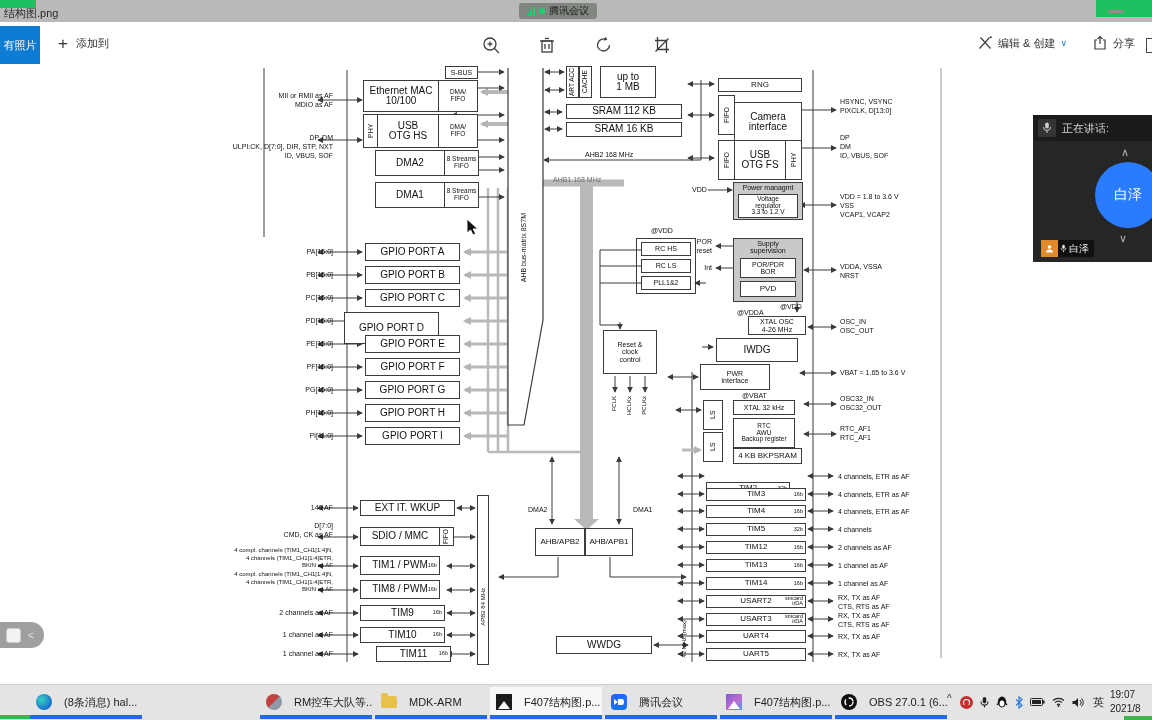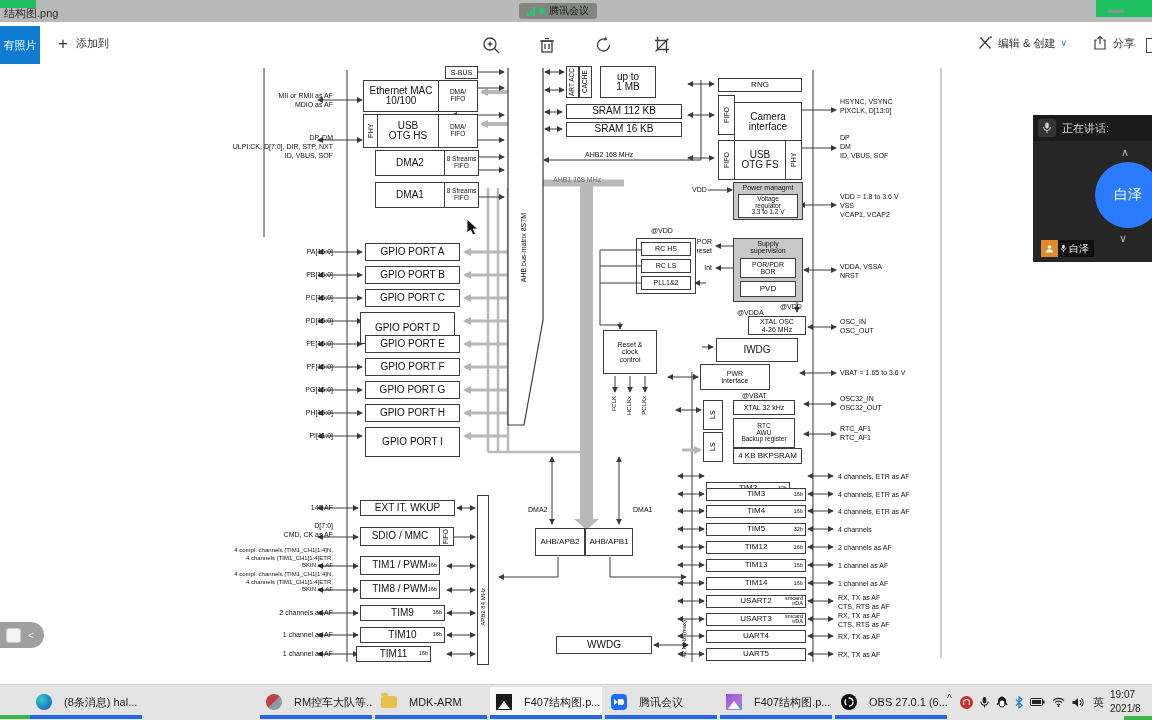--- a/index.html
+++ b/index.html
@@ -412,52 +412,52 @@
     <div class="lbl" style="left:840px;top:357px">RTC_AF1
 RTC_AF1</div>
 
     <div class="lbl r" style="left:263px;top:180px;width:70px">PA[15:0]</div>
     <div class="blk" style="left:365px;top:175px;width:95px;height:18px">GPIO PORT A</div>
     <div class="lbl r" style="left:263px;top:203px;width:70px">PB[15:0]</div>
     <div class="blk" style="left:365px;top:198px;width:95px;height:18px">GPIO PORT B</div>
     <div class="lbl r" style="left:263px;top:226px;width:70px">PC[15:0]</div>
     <div class="blk" style="left:365px;top:221px;width:95px;height:18px">GPIO PORT C</div>
     <div class="lbl r" style="left:263px;top:249px;width:70px">PD[15:0]</div>
-    <div class="blk" style="left:360px;top:244px;width:95px;height:32px">GPIO PORT D</div>
+    <div class="blk" style="left:344px;top:244px;width:95px;height:32px">GPIO PORT D</div>
     <div class="lbl r" style="left:263px;top:272px;width:70px">PE[15:0]</div>
     <div class="blk" style="left:365px;top:267px;width:95px;height:18px">GPIO PORT E</div>
     <div class="lbl r" style="left:263px;top:295px;width:70px">PF[15:0]</div>
     <div class="blk" style="left:365px;top:290px;width:95px;height:18px">GPIO PORT F</div>
     <div class="lbl r" style="left:263px;top:318px;width:70px">PG[15:0]</div>
     <div class="blk" style="left:365px;top:313px;width:95px;height:18px">GPIO PORT G</div>
     <div class="lbl r" style="left:263px;top:341px;width:70px">PH[15:0]</div>
     <div class="blk" style="left:365px;top:336px;width:95px;height:18px">GPIO PORT H</div>
     <div class="lbl r" style="left:263px;top:364px;width:70px">PI[11:0]</div>
-    <div class="blk" style="left:365px;top:359px;width:95px;height:30px">GPIO PORT I</div>
+    <div class="blk" style="left:365px;top:359px;width:95px;height:18px">GPIO PORT I</div>
 
     <div class="lbl r" style="left:223px;top:436px;width:110px">140 AF</div>
     <div class="blk" style="left:360px;top:432px;width:95px;height:16px">EXT IT. WKUP</div>
     <div class="lbl r" style="left:223px;top:454px;width:110px">D[7:0]
 CMD, CK as AF</div>
     <div class="blk" style="left:360px;top:459px;width:80px;height:19px">SDIO / MMC</div>
     <div class="blk sm vt" style="left:439px;top:459px;width:15px;height:19px">FIFO</div>
     <div class="lbl r" style="left:183px;top:479px;width:150px;font-size:6px">4 compl. channels (TIM1_CH1[1:4]N,
 4 channels (TIM1_CH1[1:4]ETR,
 BKIN as AF</div>
     <div class="blk" style="left:360px;top:488px;width:80px;height:19px"><span>TIM1 / PWM</span><span class="bits">16b</span></div>
     <div class="lbl r" style="left:183px;top:503px;width:150px;font-size:6px">4 compl. channels (TIM1_CH1[1:4]N,
 4 channels (TIM1_CH1[1:4]ETR,
 BKIN as AF</div>
     <div class="blk" style="left:360px;top:512px;width:80px;height:19px"><span>TIM8 / PWM</span><span class="bits">16b</span></div>
     <div class="lbl r" style="left:223px;top:541px;width:110px">2 channels as AF</div>
     <div class="blk" style="left:360px;top:537px;width:85px;height:16px"><span>TIM9</span><span class="bits">16b</span></div>
     <div class="lbl r" style="left:223px;top:563px;width:110px">1 channel as AF</div>
     <div class="blk" style="left:360px;top:559px;width:85px;height:16px"><span>TIM10</span><span class="bits">16b</span></div>
     <div class="lbl r" style="left:223px;top:582px;width:110px">1 channel as AF</div>
-    <div class="blk" style="left:356px;top:578px;width:75px;height:16px"><span>TIM11</span><span class="bits">16b</span></div>
+    <div class="blk" style="left:376px;top:578px;width:75px;height:16px"><span>TIM11</span><span class="bits">16b</span></div>
     <div class="blk" style="left:477px;top:427px;width:12px;height:170px"></div>
     <div class="vlbl" style="left:480px;top:520px">APB2 84 MHz</div>
 
     <div class="lbl" style="left:528px;top:438px">DMA2</div>
     <div class="lbl" style="left:633px;top:438px">DMA1</div>
     <div class="blk s8" style="left:535px;top:460px;width:50px;height:28px">AHB/APB2</div>
     <div class="blk s8" style="left:585px;top:460px;width:48px;height:28px">AHB/APB1</div>
     <div class="blk" style="left:556px;top:568px;width:96px;height:18px">WWDG</div>
     <div class="vlbl" style="left:681px;top:552px">42 MHz (max)</div>
 

